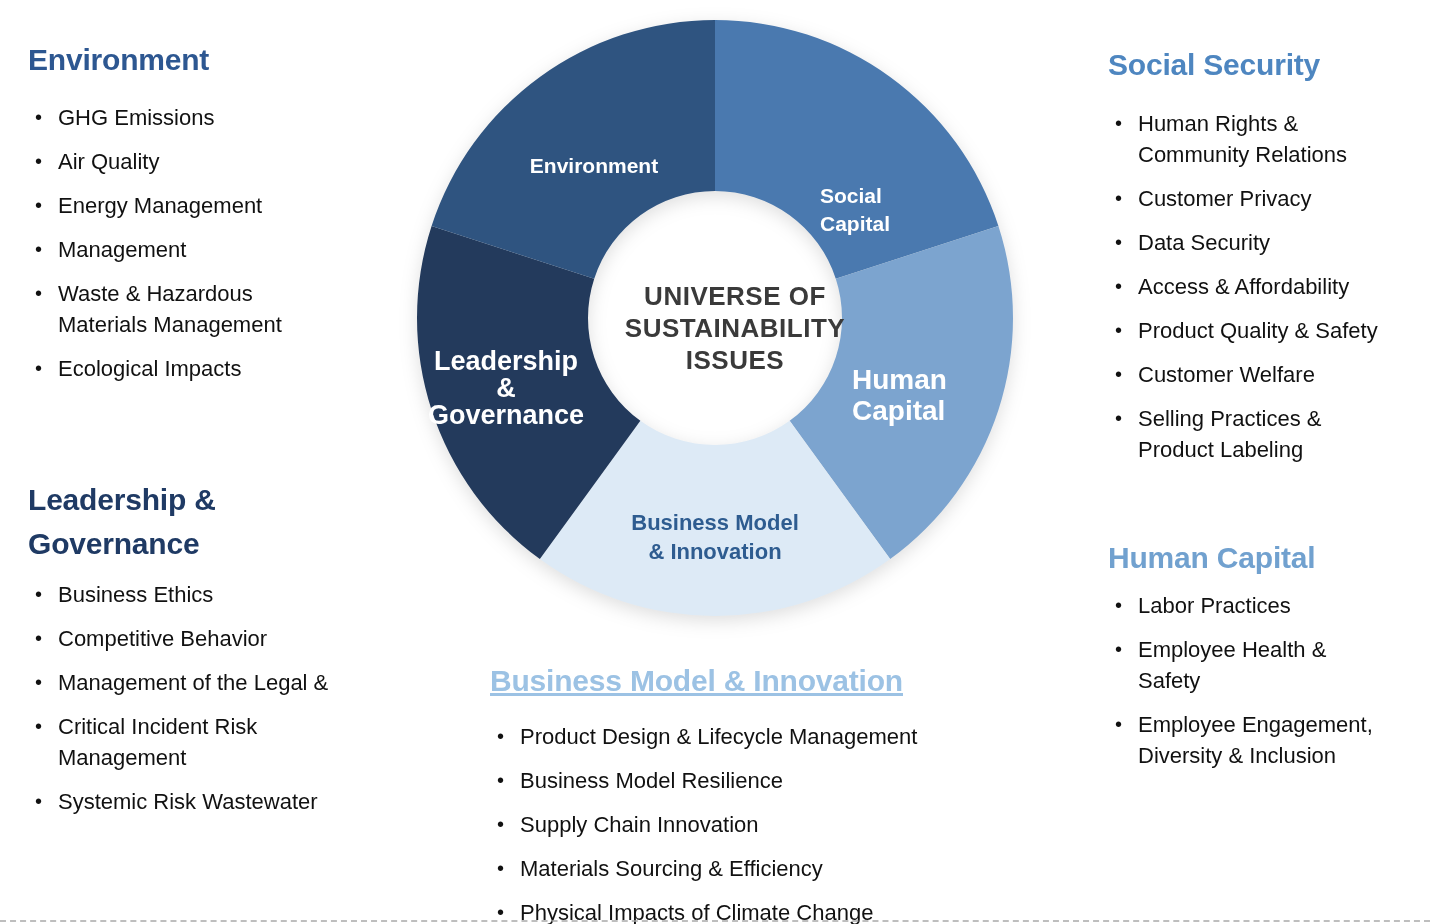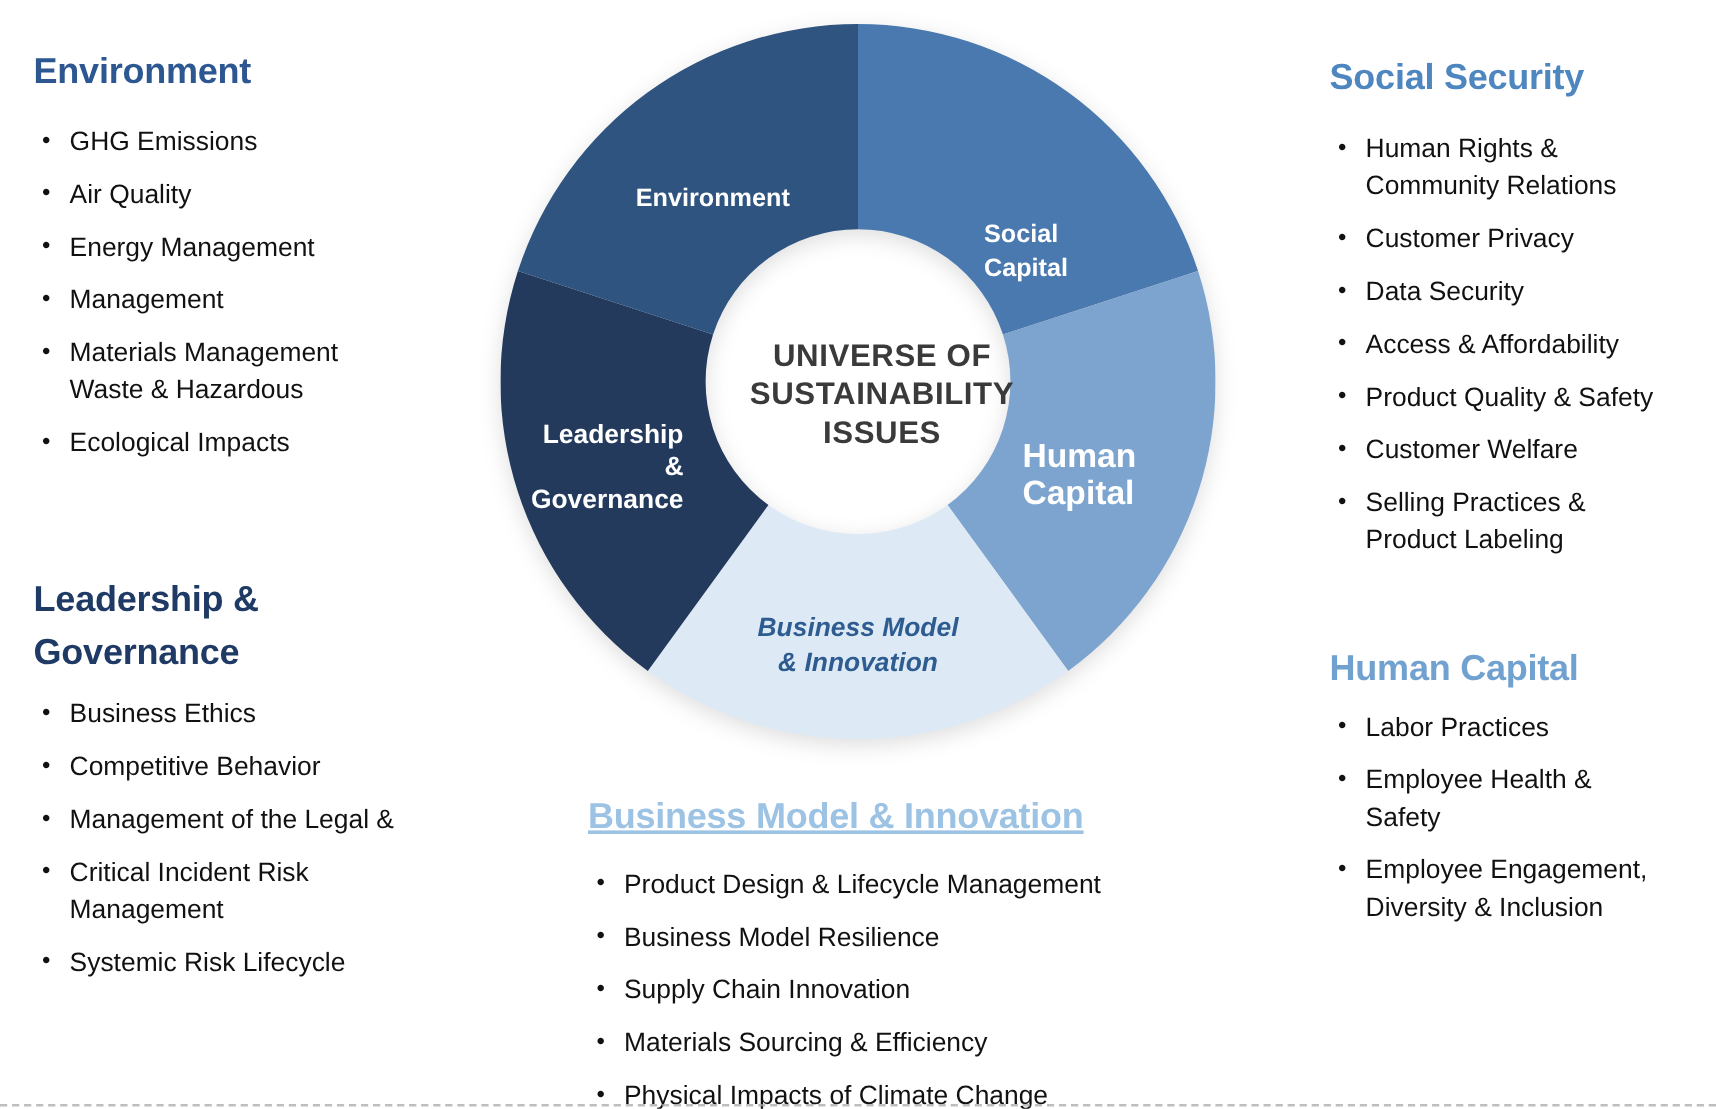--- a/index.html
+++ b/index.html
@@ -54,25 +54,25 @@
     color:#ffffff;font-size:21px;line-height:26px;
   }
   #lbl-social{
     left:403px;top:114px;color:#ffffff;font-size:21px;line-height:28px;text-align:left;margin-top:48px;
   }
   #lbl-human{
     left:435px;top:344px;color:#ffffff;font-size:28px;line-height:31px;text-align:left;
   }
   #lbl-business{
     left:298px;top:488px;transform:translateX(-50%);
-    color:#2E5C90;font-size:22px;line-height:29px;text-align:center;font-style:italic;
+    color:#2E5C90;font-size:22px;line-height:29px;text-align:center;
   }
   #lbl-leadership{
     left:89px;top:328px;transform:translateX(-50%);
-    color:#ffffff;font-size:22px;line-height:27px;text-align:right;
+    color:#ffffff;font-size:27px;line-height:27px;text-align:center;
   }
   #center-label{
     position:absolute;left:298px;top:260px;transform:translateX(-50%);
     color:#3A3A3A;font-size:26px;line-height:32px;font-weight:bold;
     text-align:center;letter-spacing:0.5px;white-space:nowrap;
   }
   #center-label .line{display:block;margin-left:40px;}
 
   #bottom-dashed-line{
     position:absolute;left:0;top:920px;width:1430px;height:0;
@@ -84,36 +84,36 @@
 
 <div class="panel" id="env-panel">
   <h2 style="color:#2D5791;">
     <span class="hline">Environment</span>
   </h2>
   <ul>
     <li><span class="bullet">•</span><span class="lines"><span class="line">GHG Emissions</span></span></li>
     <li><span class="bullet">•</span><span class="lines"><span class="line">Air Quality</span></span></li>
     <li><span class="bullet">•</span><span class="lines"><span class="line">Energy Management</span></span></li>
     <li><span class="bullet">•</span><span class="lines"><span class="line">Management</span></span></li>
-    <li><span class="bullet">•</span><span class="lines"><span class="line">Materials Management</span><span class="line">Waste &amp; Hazardous</span></span></li>
+    <li><span class="bullet">•</span><span class="lines"><span class="line">Waste &amp; Hazardous</span><span class="line">Materials Management</span></span></li>
     <li><span class="bullet">•</span><span class="lines"><span class="line">Ecological Impacts</span></span></li>
   </ul>
 </div>
 
 <div class="panel" id="lg-panel">
   <h2 style="color:#1F3A64;">
     <span class="hline">Leadership &amp;</span>
     <span class="hline">Governance</span>
   </h2>
   <ul>
     <li><span class="bullet">•</span><span class="lines"><span class="line">Business Ethics</span></span></li>
     <li><span class="bullet">•</span><span class="lines"><span class="line">Competitive Behavior</span></span></li>
     <li><span class="bullet">•</span><span class="lines"><span class="line">Management of the Legal &amp;</span></span></li>
     <li><span class="bullet">•</span><span class="lines"><span class="line">Critical Incident Risk</span><span class="line">Management</span></span></li>
-    <li><span class="bullet">•</span><span class="lines"><span class="line">Systemic Risk Lifecycle</span></span></li>
+    <li><span class="bullet">•</span><span class="lines"><span class="line">Systemic Risk Wastewater</span></span></li>
   </ul>
 </div>
 
 <div class="panel" id="sc-panel">
   <h2 style="color:#4E86C0;">
     <span class="hline">Social Security</span>
   </h2>
   <ul>
     <li><span class="bullet">•</span><span class="lines"><span class="line">Human Rights &amp;</span><span class="line">Community Relations</span></span></li>
     <li><span class="bullet">•</span><span class="lines"><span class="line">Customer Privacy</span></span></li>

